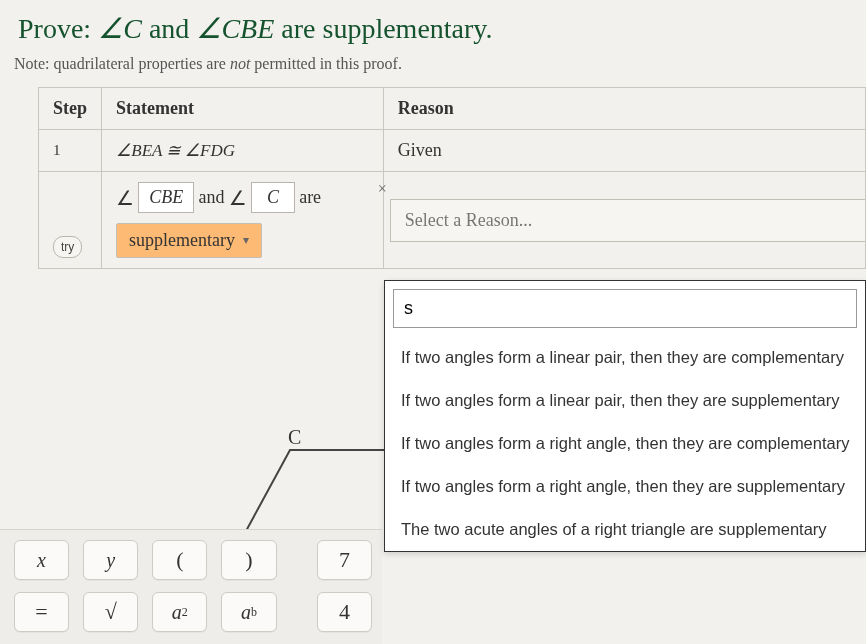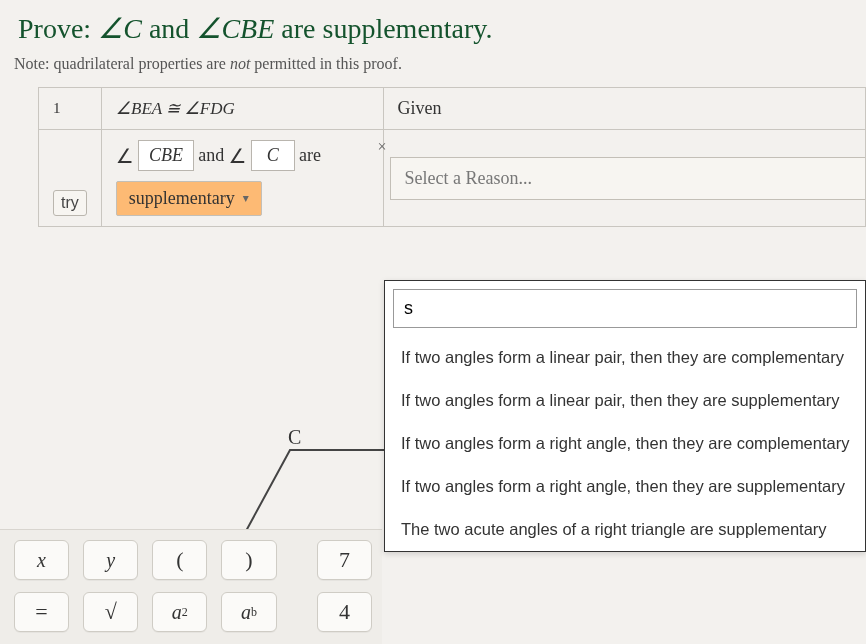--- a/index.html
+++ b/index.html
@@ -85,23 +85,23 @@
       position: absolute;
       top: -2px;
       right: -18px;
       font-size: 16px;
       color: #666;
     }
     .try-btn {
       display:inline-block;
       border:1px solid #bab6ae;
       background:#f7f5f1;
-      font-size:16px;
+      font-size:12px;
       padding:3px 7px;
-      border-radius:3px;
+      border-radius:10px;
       font-family: Arial, sans-serif;
       color:#444;
     }
 
     
     .reason-cell { padding: 2px !important; border-right:none;}
     .reason-select {
       border: 1px solid #c3bfb7;
       padding: 10px 14px;
       margin: 8px 0 8px 4px;
@@ -209,20 +209,25 @@
 <div class="prove-line">
   <span>Prove: </span><span class="math-it">∠C</span><span> and </span><span class="math-it">∠CBE</span><span> are supplementary.</span>
 </div>
 
 <div class="note-line">
   <span>Note: quadrilateral properties are </span><em>not</em><span> permitted in this proof.</span>
 </div>
 
 <table class="proof-table">
   <tbody>
+      <tr>
+    <th class="col-step">Step</th>
+    <th class="col-stmt">Statement</th>
+    <th class="col-reason reason-header">Reason</th>
+  </tr>
   <tr>
     <td class="col-step">1</td>
     <td class="col-stmt math-it">∠BEA ≅ ∠FDG</td>
     <td class="col-reason">Given</td>
   </tr>
   <tr>
     <td class="col-step" style="vertical-align:bottom">
       <span class="try-btn">try</span>
     </td>
     <td class="col-stmt" style="text-align:left; position:relative;">

